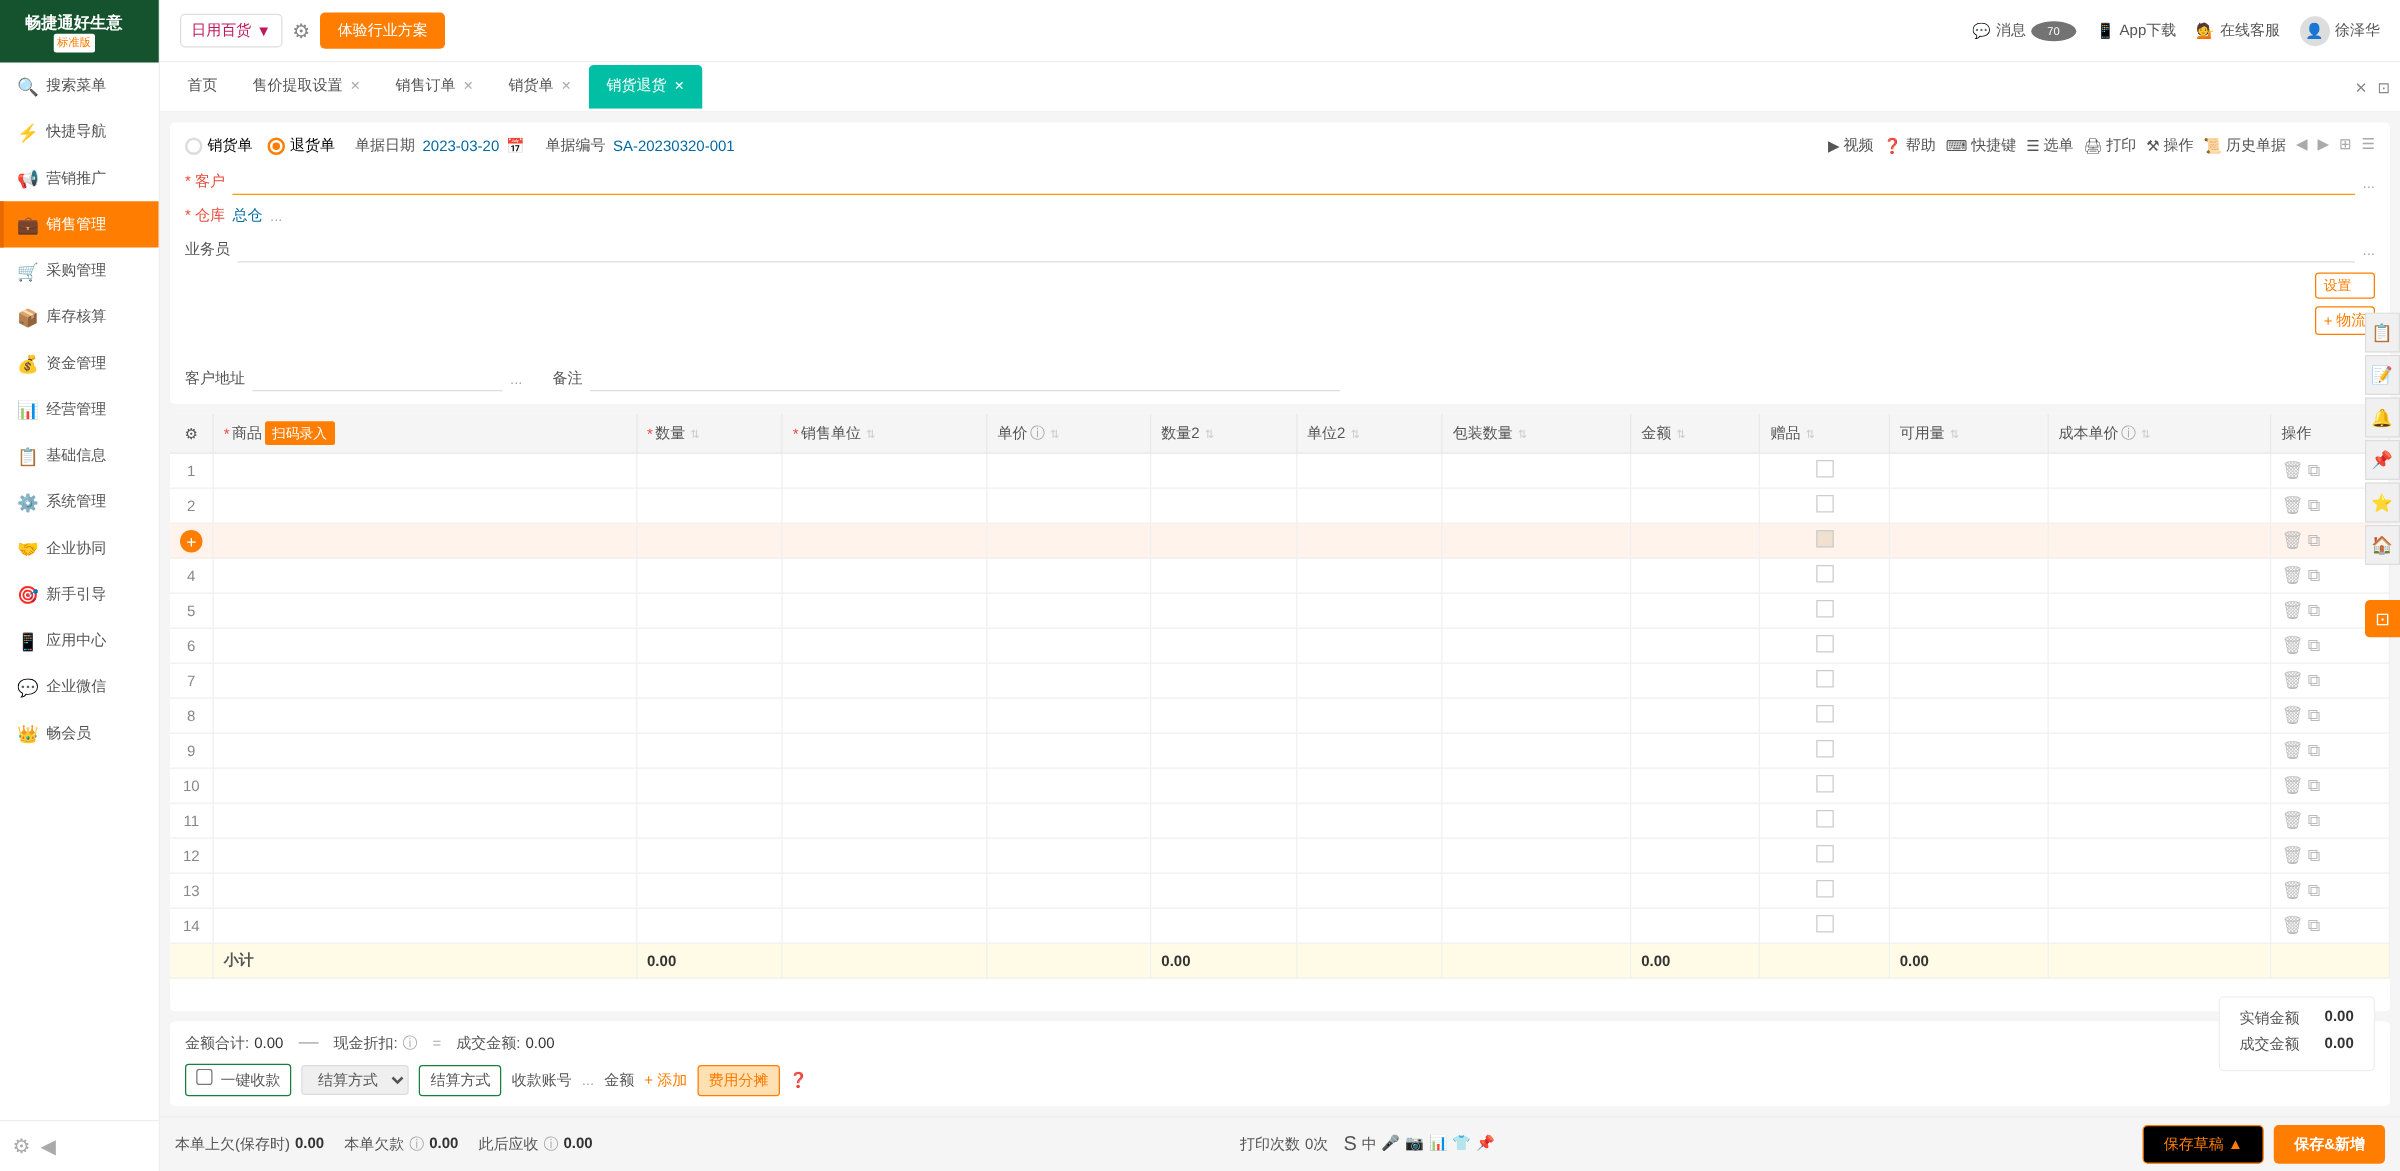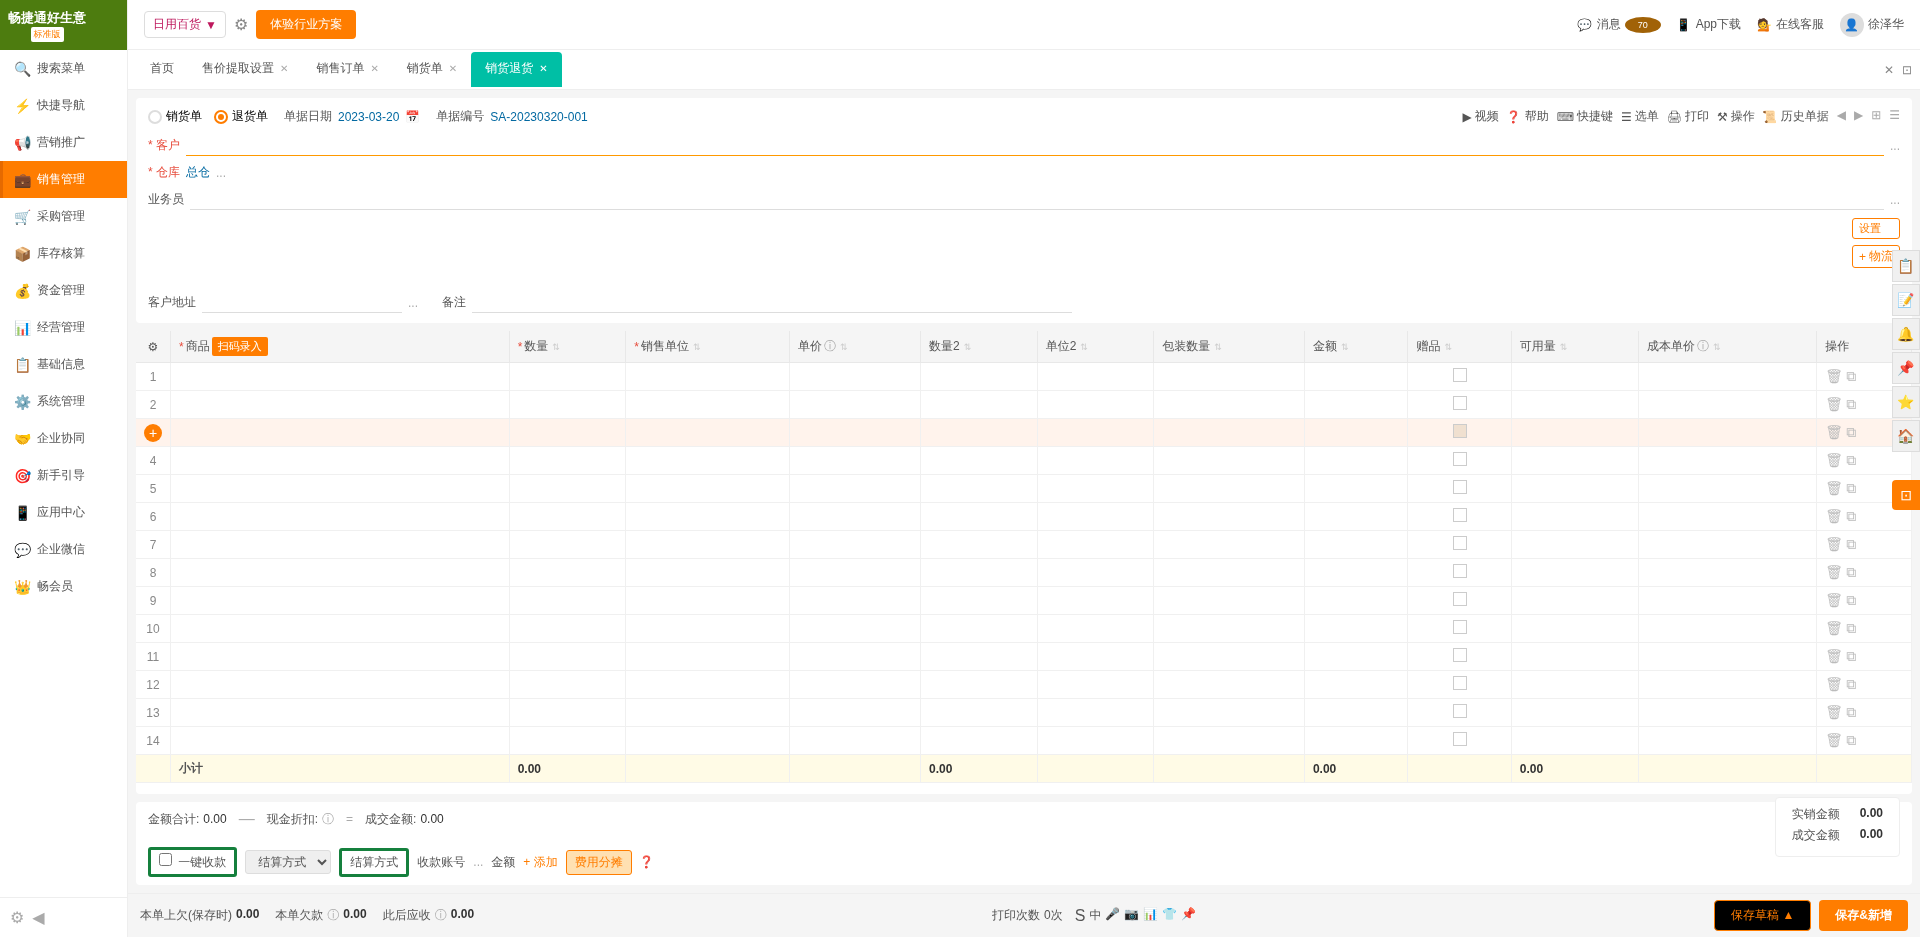--- a/index.html
+++ b/index.html
@@ -1,41 +1,41 @@
 <!DOCTYPE html>
 <html><head>
   <meta charset="utf-8">
   <style>
     * { box-sizing: border-box; margin: 0; padding: 0; font-family: 'Microsoft YaHei', Arial, sans-serif; font-size: 12px; }
     body { background: #f5f5f5; display: flex; height: 937px; overflow: hidden; }
 
     
     .sidebar { width: 128px; background: #fff; display: flex; flex-direction: column; border-right: 1px solid #eee; flex-shrink: 0; }
-    .sidebar-logo { background: #4d7c0f; padding: 10px 8px; display: flex; align-items: center; gap: 6px; height: 50px; }
+    .sidebar-logo { background: #14532d; padding: 10px 20px; display: flex; align-items: center; gap: 6px; height: 50px; }
     .sidebar-logo-badge { background: #fff; color: #ff7d00; font-size: 9px; padding: 1px 3px; border-radius: 2px; }
     .sidebar-nav { flex: 1; overflow-y: auto; }
     .sidebar-item { display: flex; align-items: center; gap: 6px; padding: 10px 12px; cursor: pointer; color: #555; border-left: 3px solid transparent; }
     .sidebar-item.active { background: #ff7d00; color: #fff; border-left-color: #e66a00; }
     .sidebar-item .icon { width: 16px; height: 16px; display: flex; align-items: center; justify-content: center; font-size: 14px; }
     .sidebar-item .label { font-size: 12px; }
     .sidebar-bottom { padding: 10px; display: flex; gap: 8px; border-top: 1px solid #eee; }
     .sidebar-bottom-btn { color: #aaa; cursor: pointer; font-size: 16px; }
 
     
     .main { flex: 1; display: flex; flex-direction: column; overflow: hidden; }
 
     
     .topbar { height: 50px; background: #fff; display: flex; align-items: center; justify-content: space-between; padding: 0 16px; border-bottom: 1px solid #eee; }
     .topbar-left { display: flex; align-items: center; gap: 8px; }
     .topbar-select { border: 1px solid #ddd; border-radius: 4px; padding: 4px 8px; color: #be185d; display: flex; align-items: center; gap: 4px; cursor: pointer; }
     .topbar-gear { color: #888; cursor: pointer; font-size: 16px; }
     .topbar-btn { background: #ff7d00; color: #fff; border: none; border-radius: 4px; padding: 6px 14px; cursor: pointer; font-size: 12px; }
     .topbar-right { display: flex; align-items: center; gap: 16px; }
     .topbar-right-item { display: flex; align-items: center; gap: 4px; cursor: pointer; color: #555; }
-    .badge { background: #a16207; color: #fff; border-radius: 50%; width: 36px; height: 16px; font-size: 9px; display: flex; align-items: center; justify-content: center; }
+    .badge { background: #737373; color: #fff; border-radius: 50%; width: 36px; height: 16px; font-size: 9px; display: flex; align-items: center; justify-content: center; }
     .avatar { width: 24px; height: 24px; border-radius: 50%; background: #ddd; display: flex; align-items: center; justify-content: center; color: #888; }
 
     
     .tabs { display: flex; align-items: center; background: #fff; border-bottom: 1px solid #eee; padding: 0 8px; height: 40px; }
     .tab { padding: 8px 14px; cursor: pointer; color: #555; display: flex; align-items: center; gap: 4px; border-bottom: 2px solid transparent; white-space: nowrap; }
     .tab.active { color: #fff; background: #00bfa5; border-radius: 4px 4px 0 0; }
     .tab .close { font-size: 10px; color: #aaa; margin-left: 2px; }
     .tab.active .close { color: #fff; }
 
     
@@ -85,28 +85,28 @@
     .copy-icon { color: #bbb; cursor: pointer; font-size: 14px; }
     .sort-icon { color: #ccc; font-size: 9px; cursor: pointer; margin-left: 2px; }
     .col-header { display: flex; align-items: center; gap: 2px; }
     .th-gear { background: #f5f5f5; text-align: center; width: 30px; }
     .subtotal-row td { background: #fffbe6; font-weight: bold; }
     .subtotal-label { color: #555; }
     .zero { color: #333; }
 
     
     .bottom-area { background: #fff; border-radius: 4px; padding: 8px 12px; }
-    .bottom-summary { display: flex; align-items: center; gap: 12px; margin-bottom: 19px; }
+    .bottom-summary { display: flex; align-items: center; gap: 12px; margin-bottom: 8px; }
     .summary-item { display: flex; align-items: center; gap: 4px; }
     .summary-label { color: #555; }
     .summary-value { color: #333; }
     .minus-icon { color: #aaa; font-size: 16px; }
     .equals-icon { color: #aaa; }
     .payment-row { display: flex; align-items: center; gap: 8px; }
-    .payment-btn { border: 3px solid #15803d; border-radius: 3px; padding: 3px 8px; cursor: pointer; color: #555; }
+    .payment-btn { border: 1px solid #15803d; border-radius: 3px; padding: 3px 8px; cursor: pointer; color: #555; }
     .payment-select { border: 1px solid #ddd; border-radius: 3px; padding: 3px 8px; color: #555; }
     .fee-split-btn { background: #ffe0b2; color: #ff7d00; border: 1px solid #ff7d00; border-radius: 3px; padding: 3px 8px; cursor: pointer; }
     .help-icon { color: #aaa; cursor: pointer; }
 
     
     .status-bar { background: #f5f5f5; border-top: 1px solid #eee; padding: 6px 12px; display: flex; align-items: center; justify-content: space-between; }
     .status-left { display: flex; gap: 16px; }
     .status-item { display: flex; gap: 4px; color: #555; }
     .status-value { color: #333; font-weight: bold; }
     .status-center { display: flex; align-items: center; gap: 4px; color: #555; }

